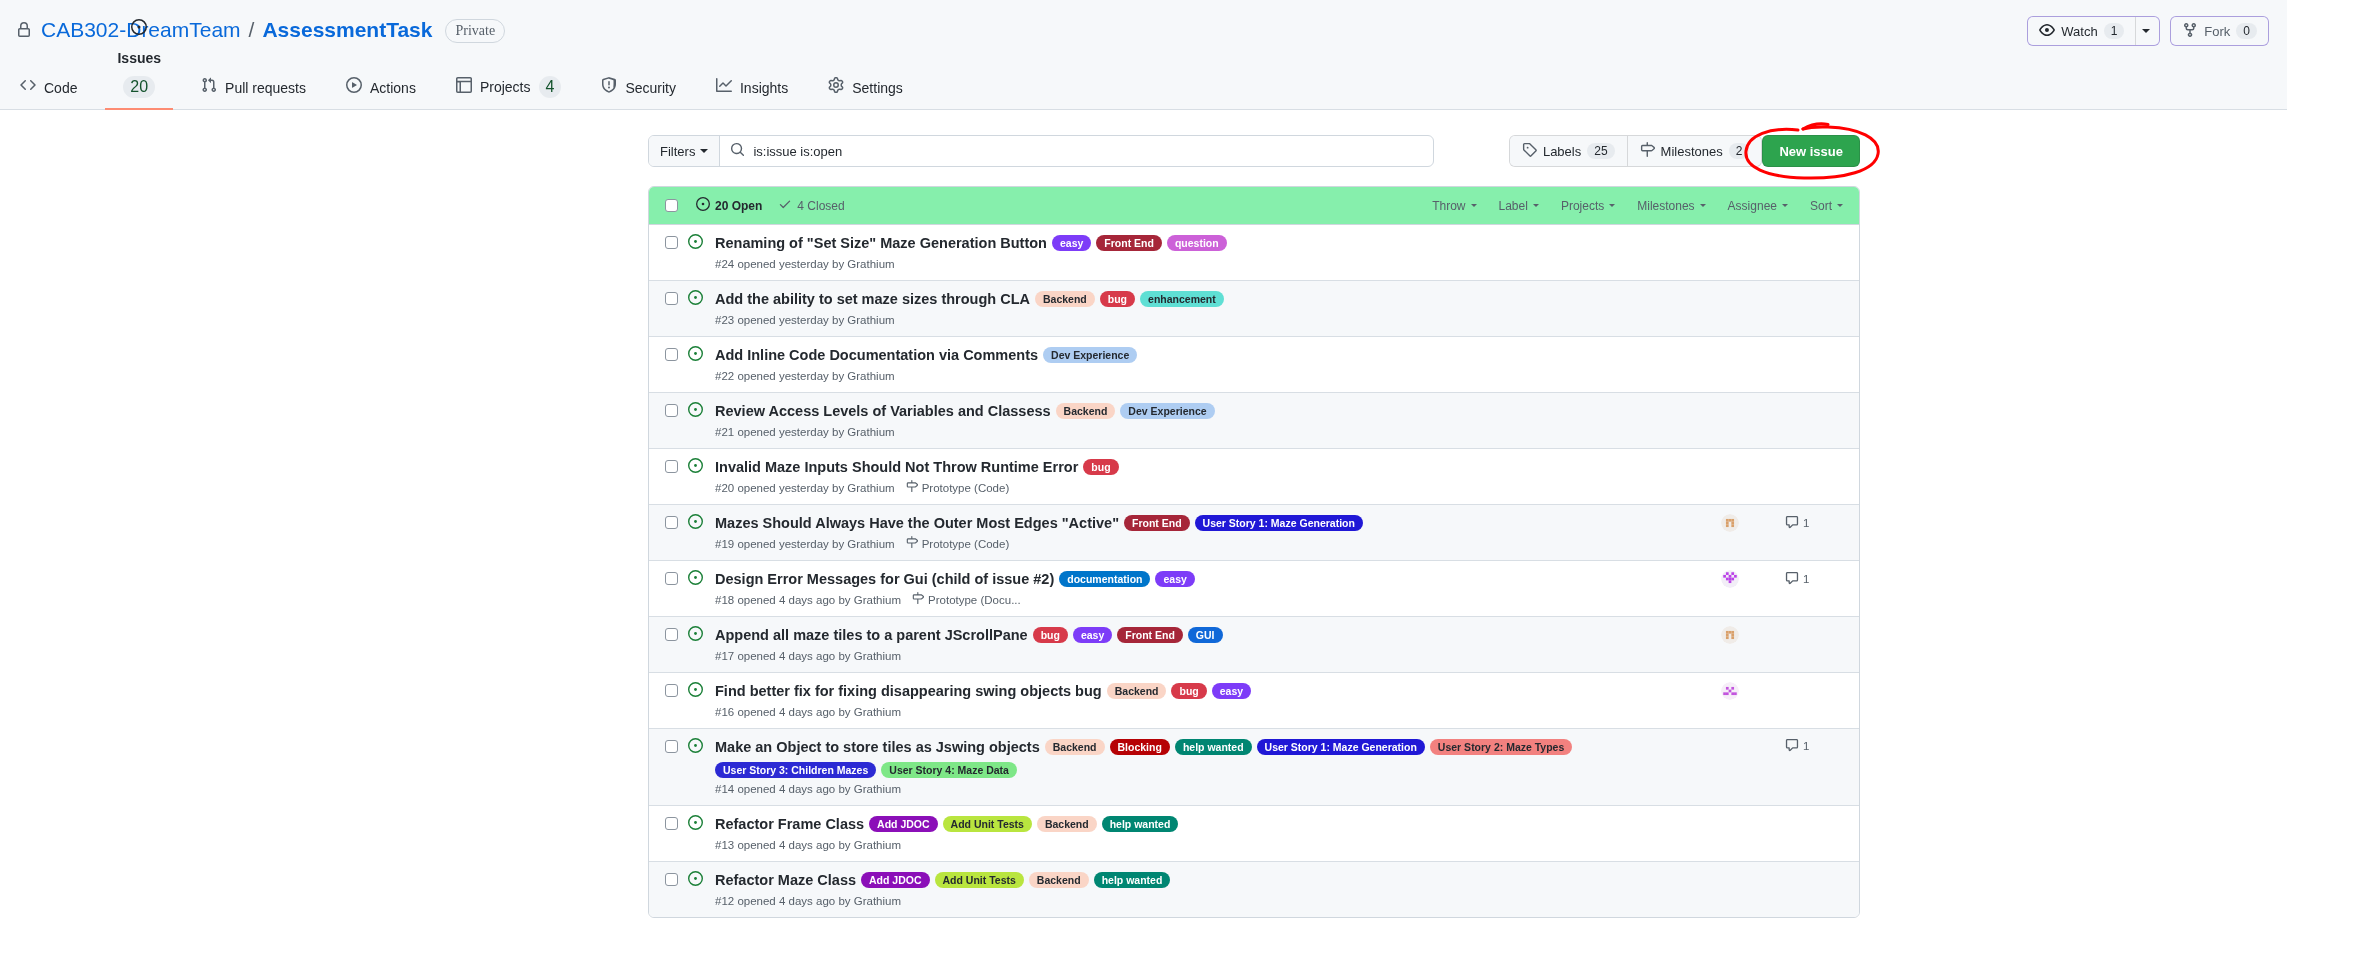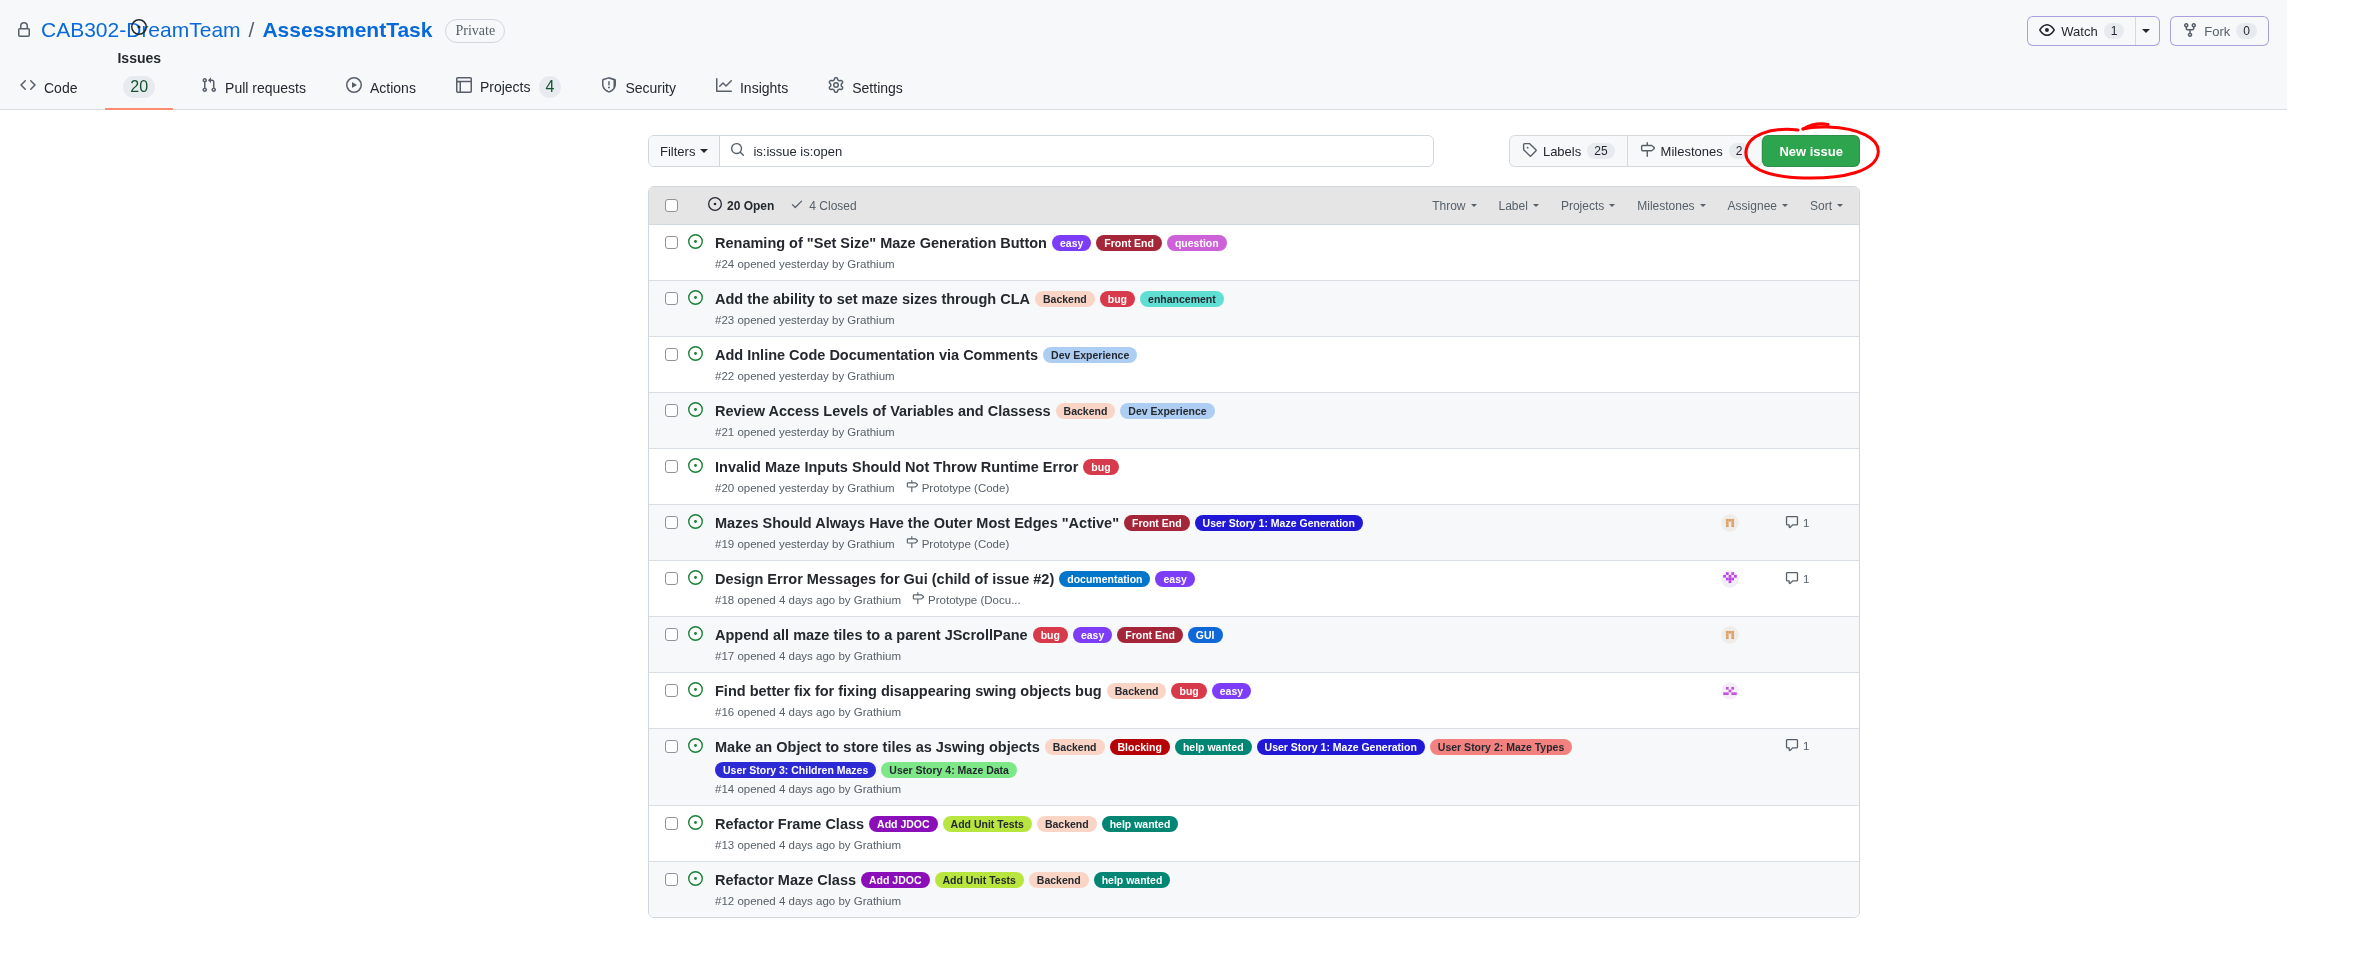--- a/index.html
+++ b/index.html
@@ -123,22 +123,22 @@
     width: 146px; height: 62px; pointer-events: none;
   }
 
   
   .issues-box {
     position: absolute; left: 648px; top: 76px; width: 1212px;
     border: 1px solid #d0d7de; border-radius: 6px; background: #ffffff;
     overflow: hidden;
   }
   .list-header {
-    display: flex; align-items: center; background: #e5e5e5;
-    border-bottom: 1px solid #d0d7de; padding: 9px 16px; gap: 22px;
+    display: flex; align-items: center; background: #86efac;
+    border-bottom: 1px solid #d0d7de; padding: 9px 16px; gap: 10px;
     min-height: 38px;
   }
   .chk {
     appearance: none; -webkit-appearance: none;
     width: 13px; height: 13px; border: 1px solid #8c959f; border-radius: 3px;
     background: #fff; cursor: pointer; flex: none; margin: 0;
   }
   .hdr-states { display: flex; align-items: center; gap: 16px; margin-left: 8px; }
   .hdr-state {
     display: inline-flex; align-items: center; gap: 5px;

